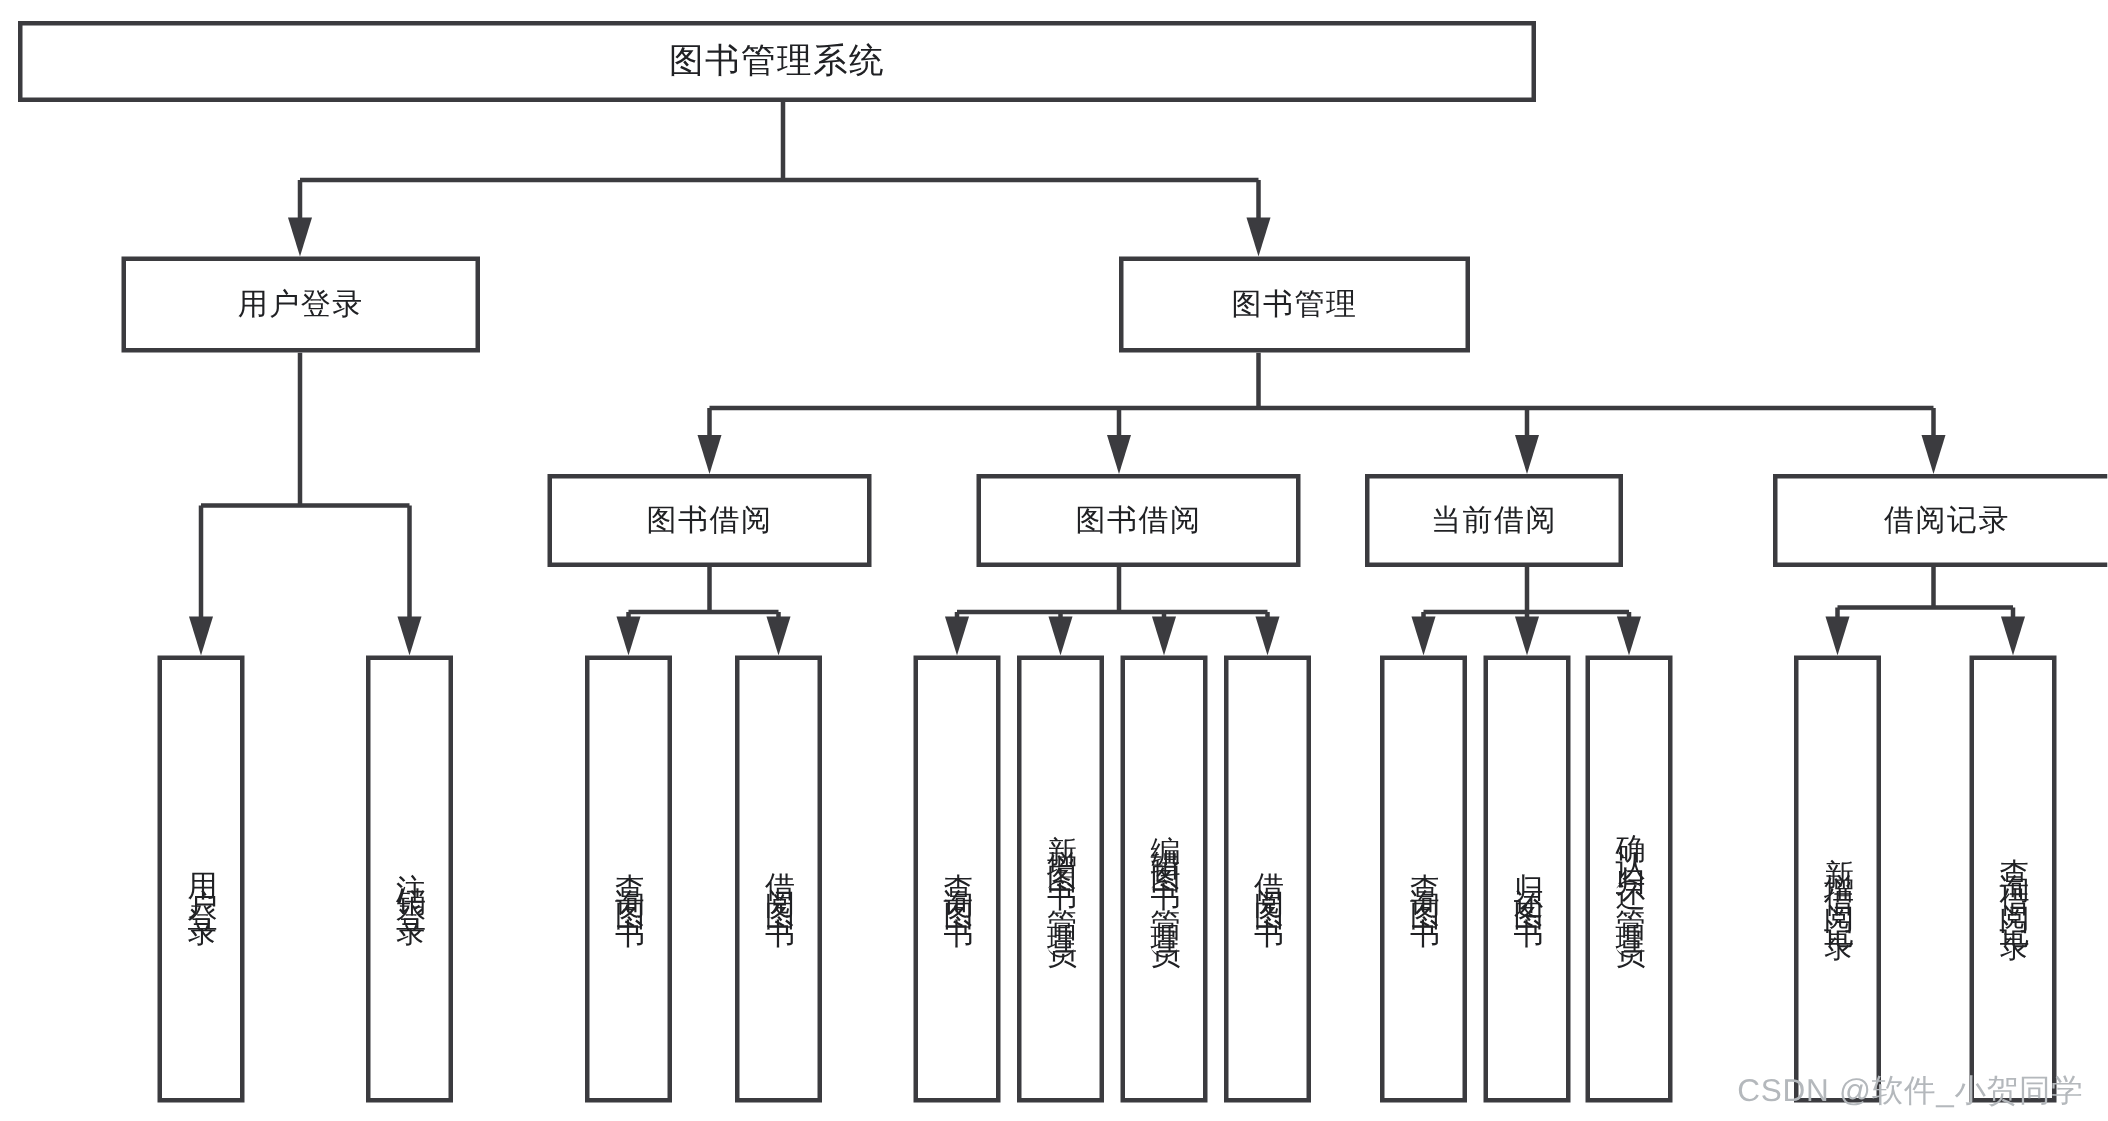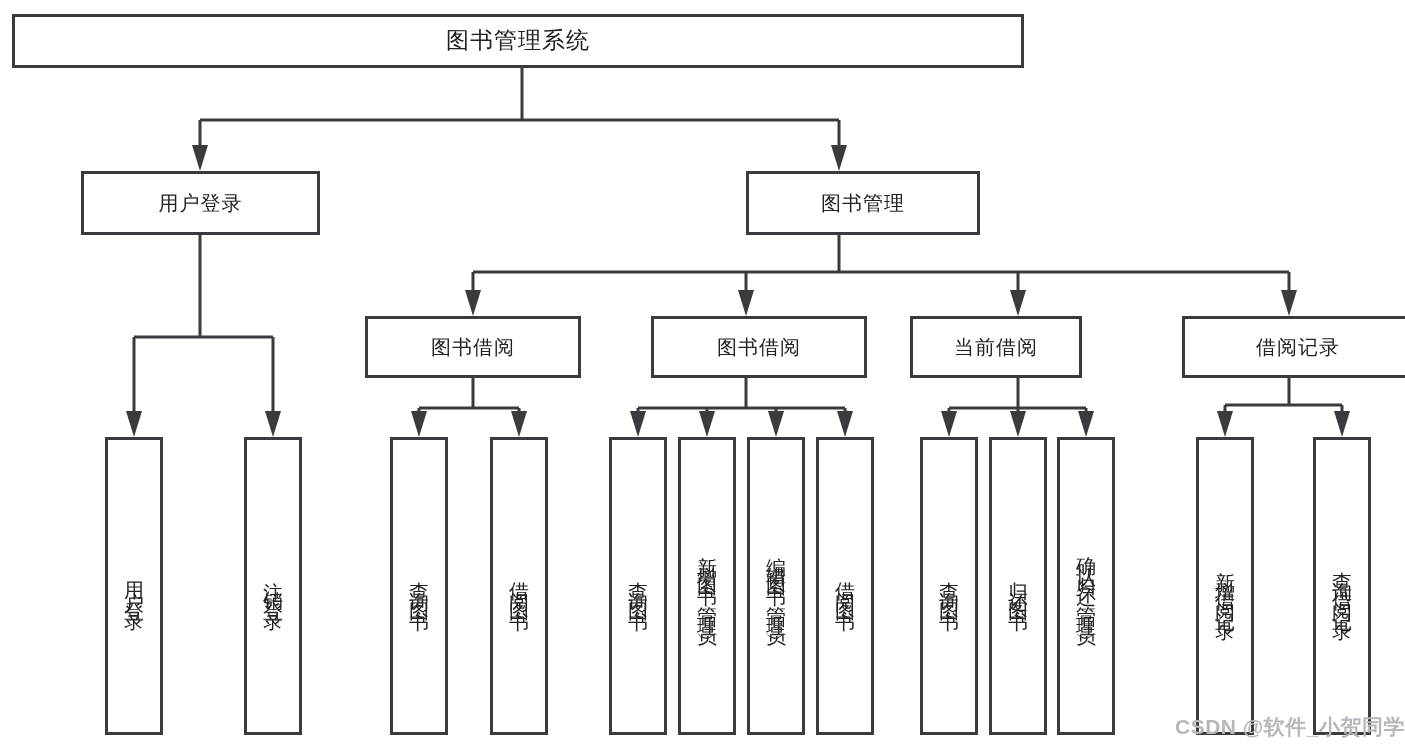--- a/index.html
+++ b/index.html
@@ -21,25 +21,24 @@
   }
   .node.root{font-size:23px;}
   .node.v{letter-spacing:0;}
   .node.v .vtext{
     writing-mode:vertical-rl;
     letter-spacing:10px;
     line-height:1.05;
     font-size:20px;
   }
   .watermark{
-    position:absolute;right:0;bottom:6px;
+    position:absolute;right:16px;bottom:6px;
     font-size:21px;letter-spacing:.5px;
     color:var(--watermark,#b4b8bc);
     white-space:nowrap;
-    font-weight:bold;
   }
 </style>
 </head>
 <body>
 
 <div class="canvas">
 
   <svg class="connectors" viewBox="0 0 1405 747" xmlns="http://www.w3.org/2000/svg">
     <g>
 

